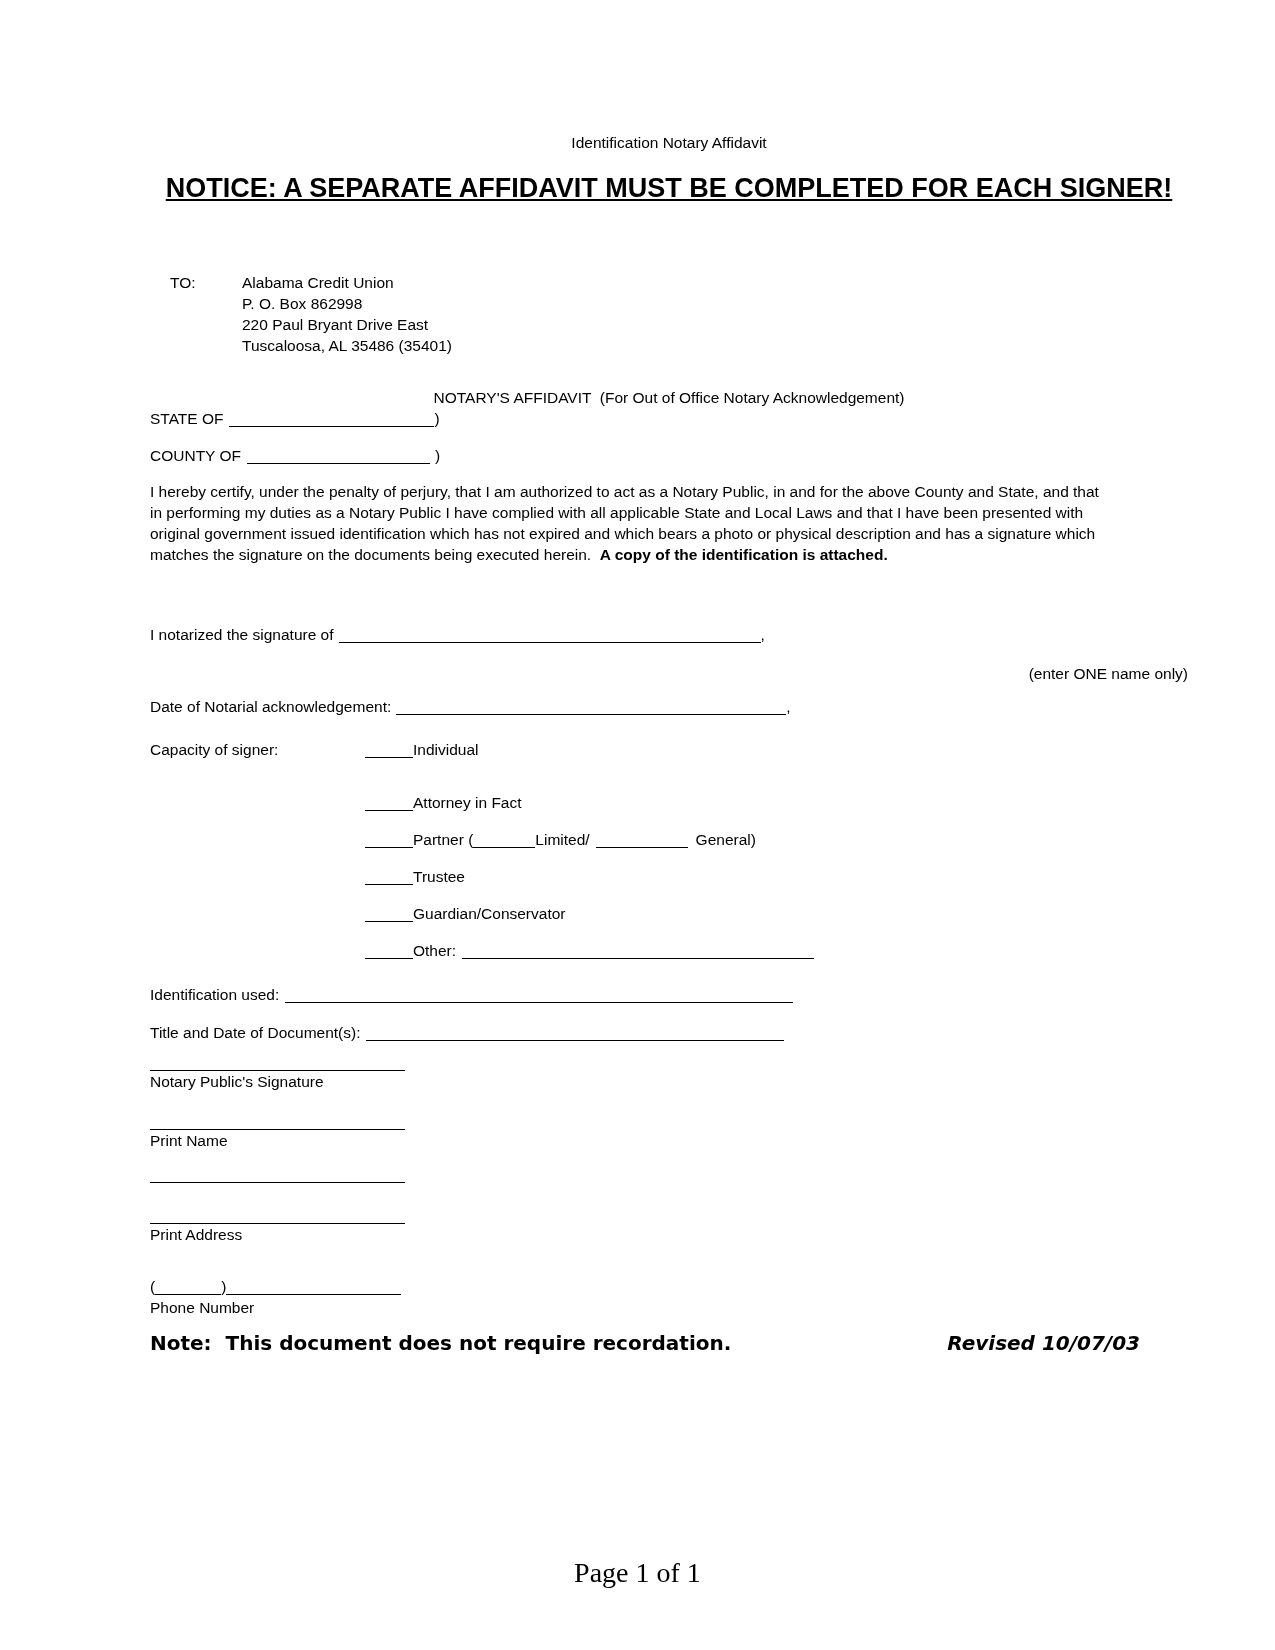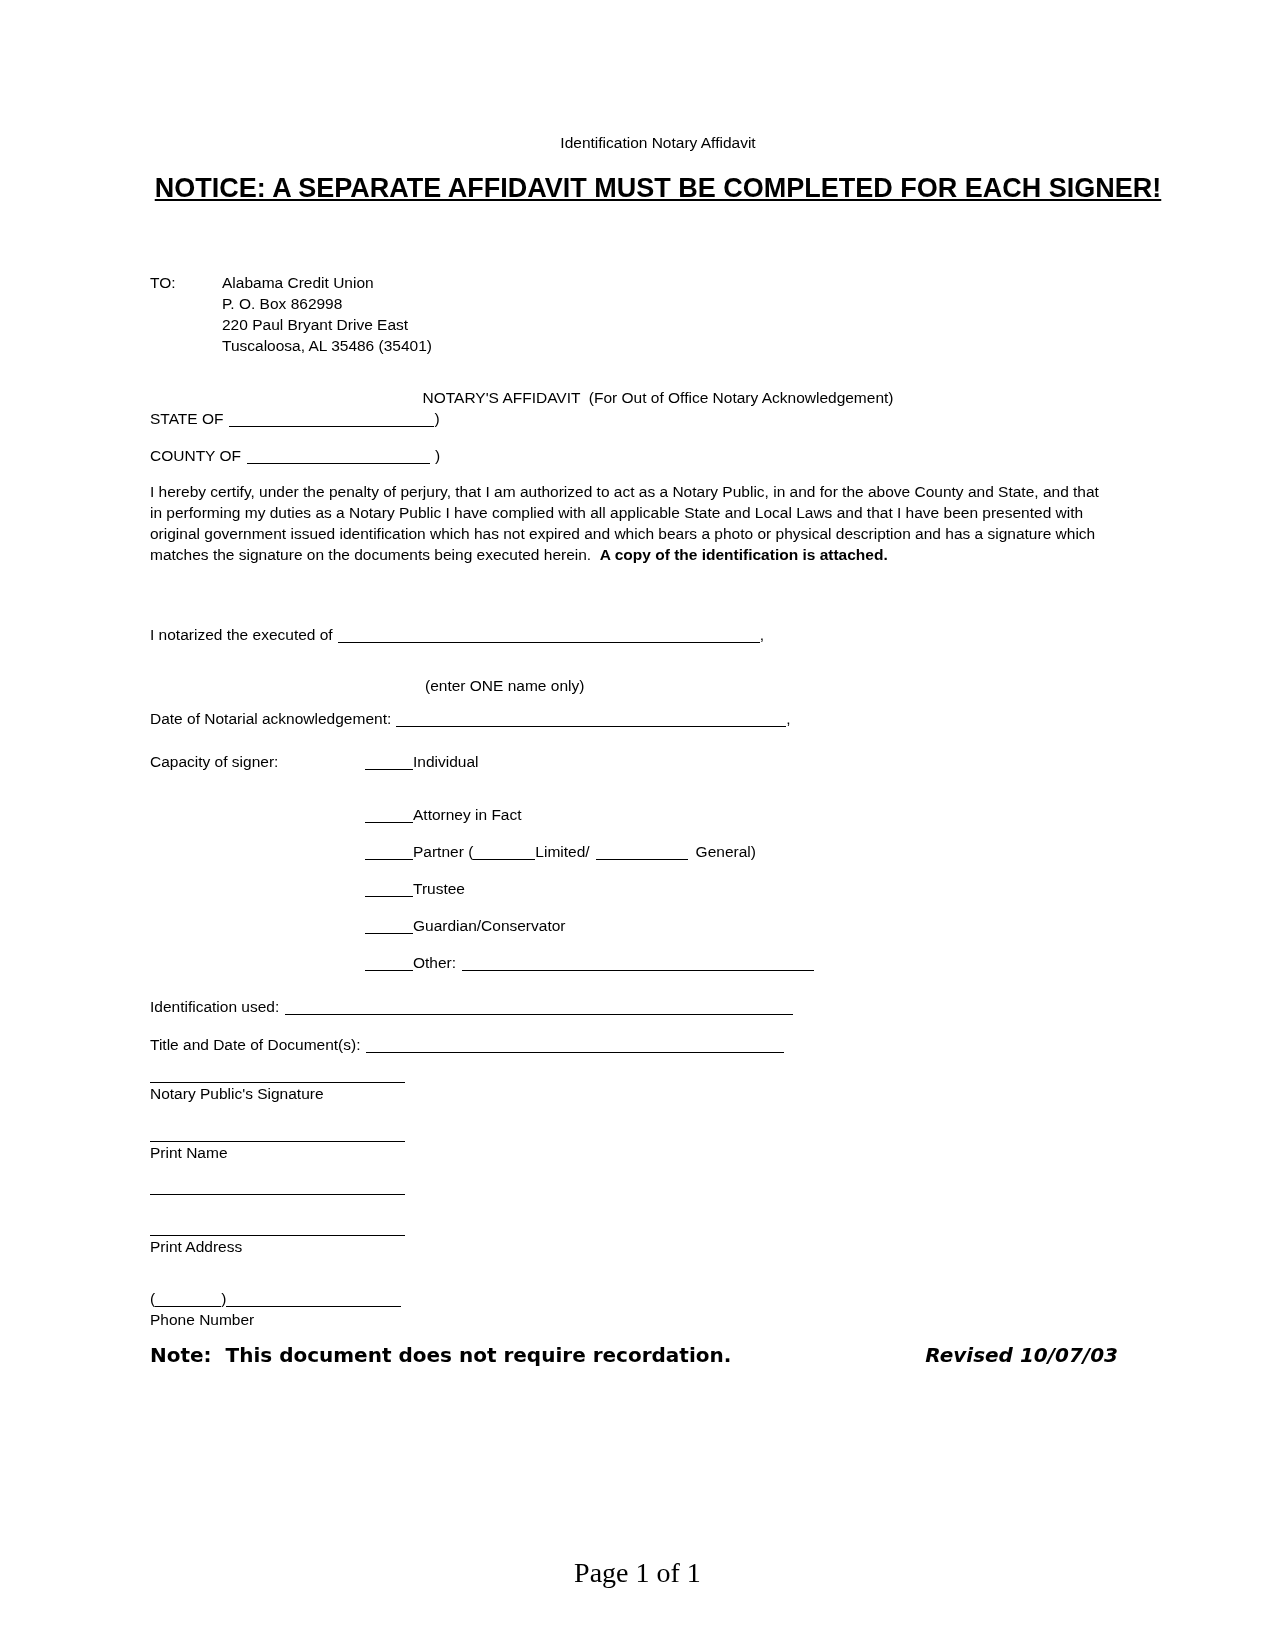--- a/index.html
+++ b/index.html
@@ -6,42 +6,42 @@
   .page {
     position: relative;
     width: 1275px;
     height: 1650px;
     background: #ffffff;
     color: #000000;
     font-family: "Liberation Sans", sans-serif;
     font-size: 15.5px;
     line-height: 21px;
     box-sizing: border-box;
-    padding: 132px 109px 0 150px;
+    padding: 132px 87px 0 150px;
     overflow: hidden;
   }
   .center { text-align: center; }
   .prewrap { white-space: pre-wrap; }
   .doc-title { }
   .notice {
     margin-top: 22px;
     font-size: 27px;
     line-height: 26px;
     font-weight: bold;
     text-decoration: underline;
   }
   .to-block { margin-top: 71px; display: flex; }
-  .to-label { flex: 0 0 72px; }
+  .to-label { flex: 0 0 72px; margin-left: 20px; }
   .affidavit-heading { margin-top: 31px; }
   .state-row { }
   .county-row { margin-top: 16px; }
   .cert-para { margin-top: 15px; width: 960px; }
   .cert-bold { font-weight: bold; }
   .notarized-row { margin-top: 59px; }
-  .enter-one { margin-top: 30px; padding-left: 275px; }
+  .enter-one { margin-top: 18px; padding-left: 275px; text-align: right; }
   .date-row { margin-top: 12px; }
   .cap-row { margin-top: 16px; display: flex; }
   .cap-row.first { margin-top: 22px; }
   .cap-label-cell { flex: 0 0 215px; }
   .cap-indent { margin-left: 215px; }
   .ident-row { margin-top: 23px; }
   .titledate-row { margin-top: 17px; }
   .bl {
     display: inline-block;
     height: 0;
@@ -107,21 +107,21 @@
     <span>STATE OF</span><span class="bl ml6" style="width:205px"></span><span>)</span>
   </div>
 
   <div class="county-row">
     <span>COUNTY OF</span><span class="bl ml6" style="width:183px"></span><span class="ml5">)</span>
   </div>
 
   <div class="cert-para prewrap"><span>I hereby certify, under the penalty of perjury, that I am authorized to act as a Notary Public, in and for the above County and State, and that in performing my duties as a Notary Public I have complied with all applicable State and Local Laws and that I have been presented with original government issued identification which has not expired and which bears a photo or physical description and has a signature which matches the signature on the documents being executed herein.  </span><span class="cert-bold">A copy of the identification is attached.</span></div>
 
   <div class="notarized-row">
-    <span>I notarized the executed of</span><span class="bl ml5" style="width:422px"></span><span>,</span>
+    <span>I notarized the signature of</span><span class="bl ml5" style="width:422px"></span><span>,</span>
   </div>
 
   <div class="enter-one">(enter ONE name only)</div>
 
   <div class="date-row">
     <span>Date of Notarial acknowledgement:</span><span class="bl ml5" style="width:390px"></span><span>,</span>
   </div>
 
   <div class="cap-row first">
     <div class="cap-label-cell">Capacity of signer:</div>

